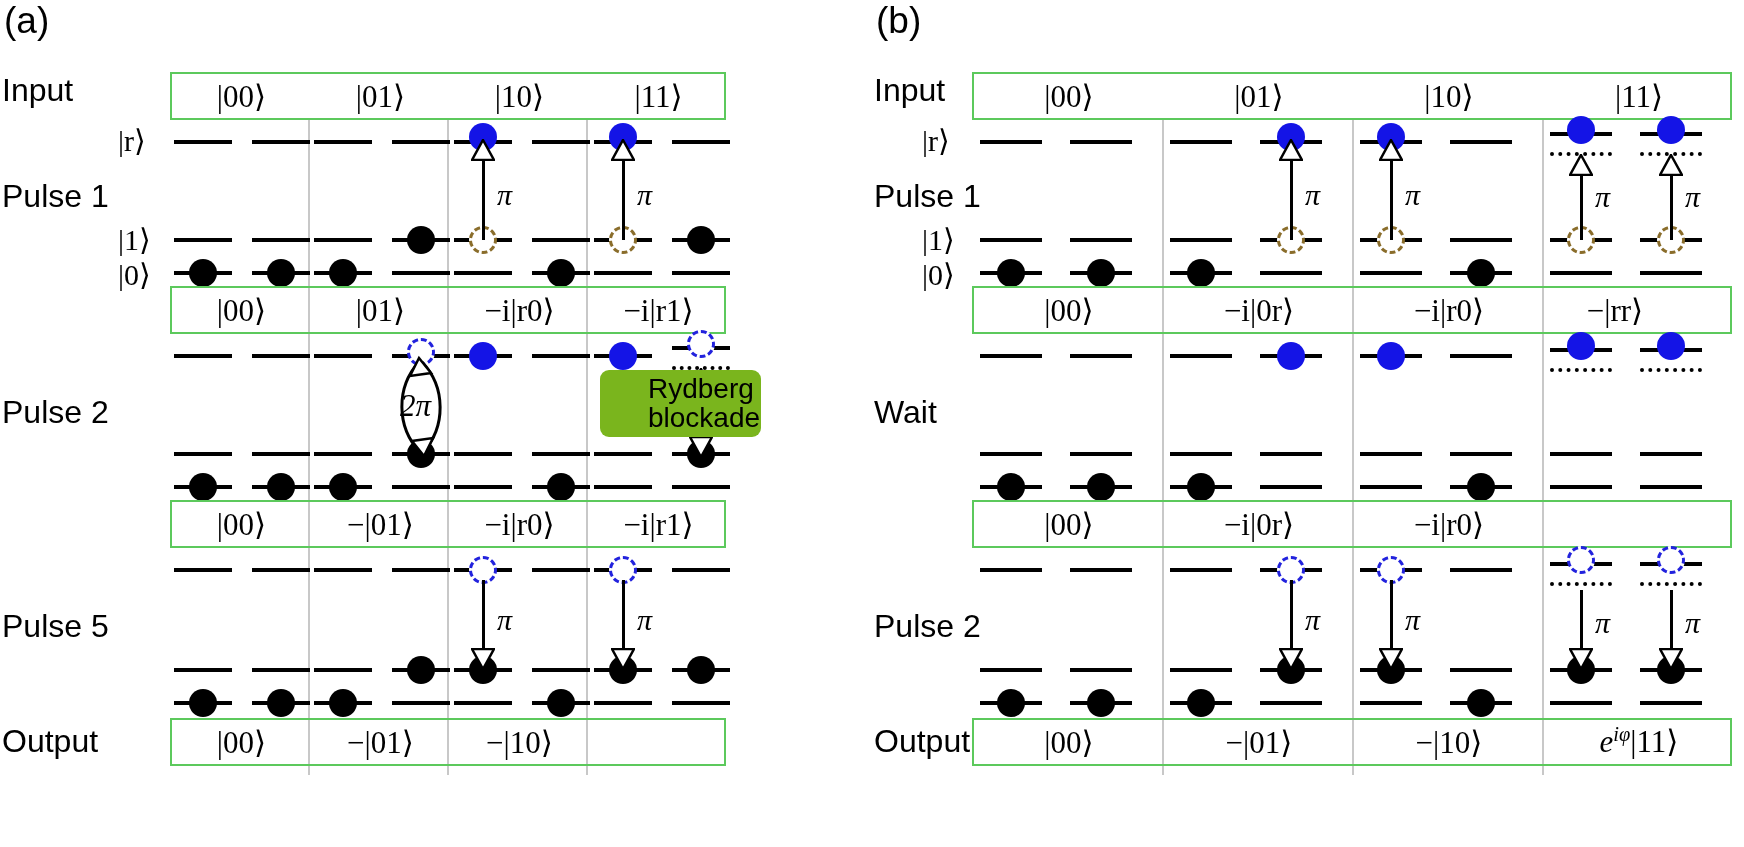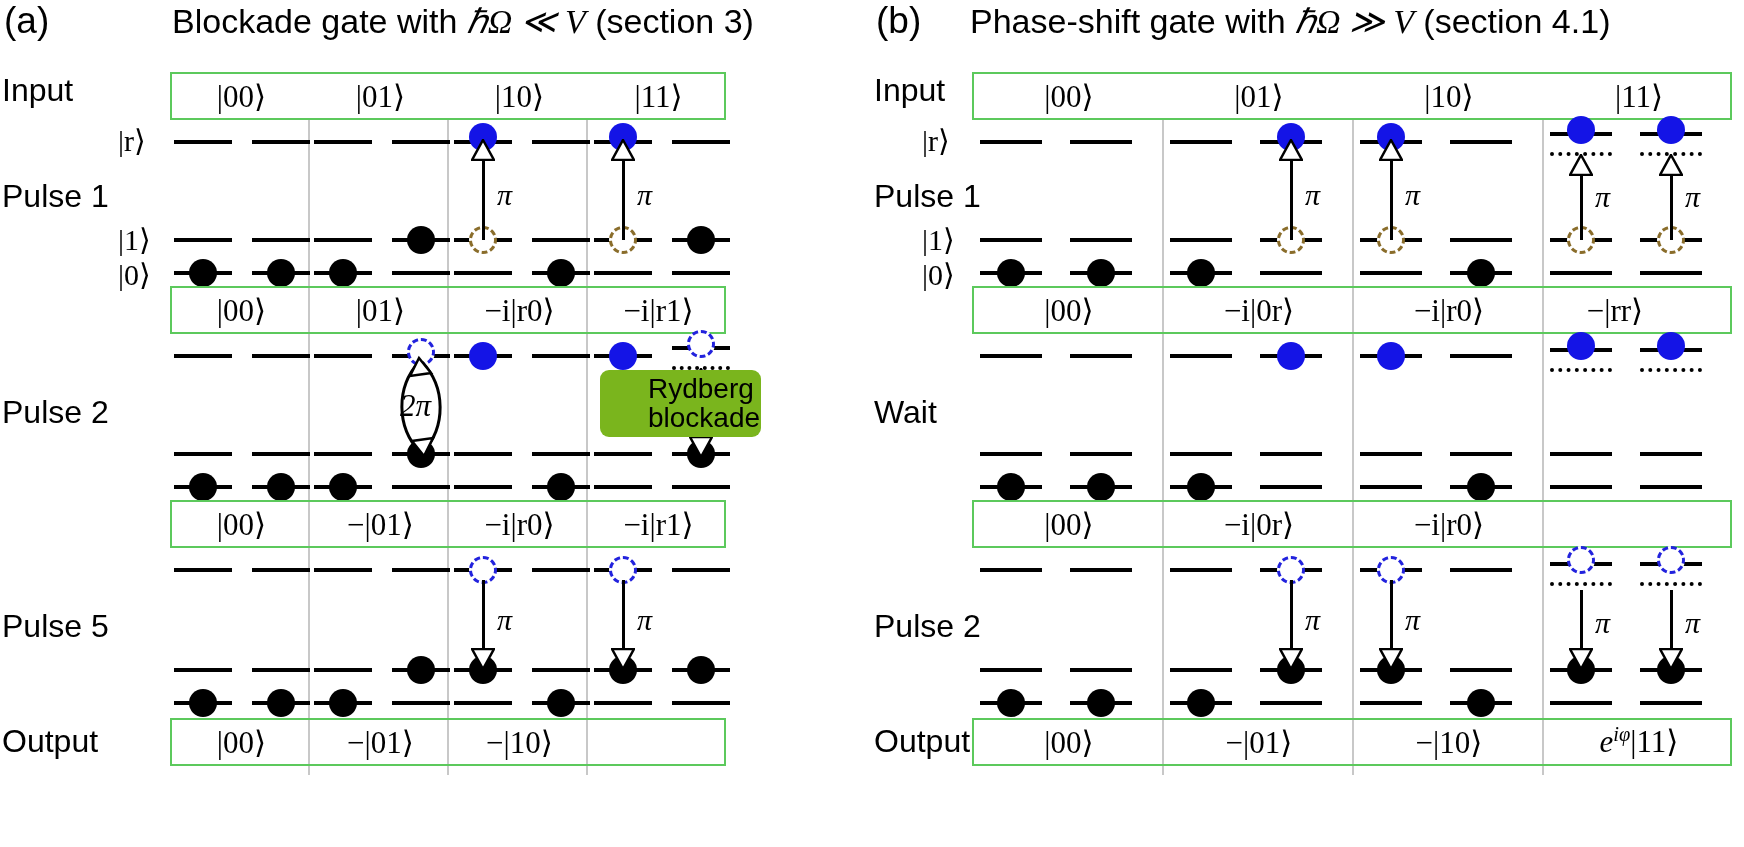--- a/index.html
+++ b/index.html
@@ -55,23 +55,20 @@
 
   
   .lens{position:absolute;}
 </style>
 </head>
 <body>
 
 <div class="panel" id="panel-a">
 
   <div class="plabel" style="left:4px;top:2px;">(a)</div>
-  <div class="ptitle" style="left:172px;top:4px;">
-    <span>Blockade gate with </span><span class="mathit">ℏΩ ≪ V</span><span> (section 3)</span>
-  </div>
 
   <div class="rowlabel" style="left:2px;top:74px;">Input</div>
   <div class="rowlabel" style="left:2px;top:180px;">Pulse 1</div>
   <div class="rowlabel" style="left:2px;top:396px;">Pulse 2</div>
   <div class="rowlabel" style="left:2px;top:610px;">Pulse 5</div>
   <div class="rowlabel" style="left:2px;top:725px;">Output</div>
 
   <div class="statelabel" style="left:118px;top:126px;">|r⟩</div>
   <div class="statelabel" style="left:118px;top:225px;">|1⟩</div>
   <div class="statelabel" style="left:118px;top:260px;">|0⟩</div>
@@ -256,23 +253,20 @@
   <div class="band" style="left:170px;top:718px;width:556px;height:48px;">
     <div class="bandcell" style="left:0;width:139px;">|00⟩</div>
     <div class="bandcell" style="left:139px;width:139px;">−|01⟩</div>
     <div class="bandcell" style="left:278px;width:139px;">−|10⟩</div>
   </div>
 </div>
 
 <div class="panel" id="panel-b">
 
   <div class="plabel" style="left:4px;top:2px;">(b)</div>
-  <div class="ptitle" style="left:98px;top:4px;">
-    <span>Phase-shift gate with </span><span class="mathit">ℏΩ ≫ V</span><span> (section 4.1)</span>
-  </div>
 
   <div class="rowlabel" style="left:2px;top:74px;">Input</div>
   <div class="rowlabel" style="left:2px;top:180px;">Pulse 1</div>
   <div class="rowlabel" style="left:2px;top:396px;">Wait</div>
   <div class="rowlabel" style="left:2px;top:610px;">Pulse 2</div>
   <div class="rowlabel" style="left:2px;top:725px;">Output</div>
 
   <div class="statelabel" style="left:50px;top:126px;">|r⟩</div>
   <div class="statelabel" style="left:50px;top:225px;">|1⟩</div>
   <div class="statelabel" style="left:50px;top:260px;">|0⟩</div>

